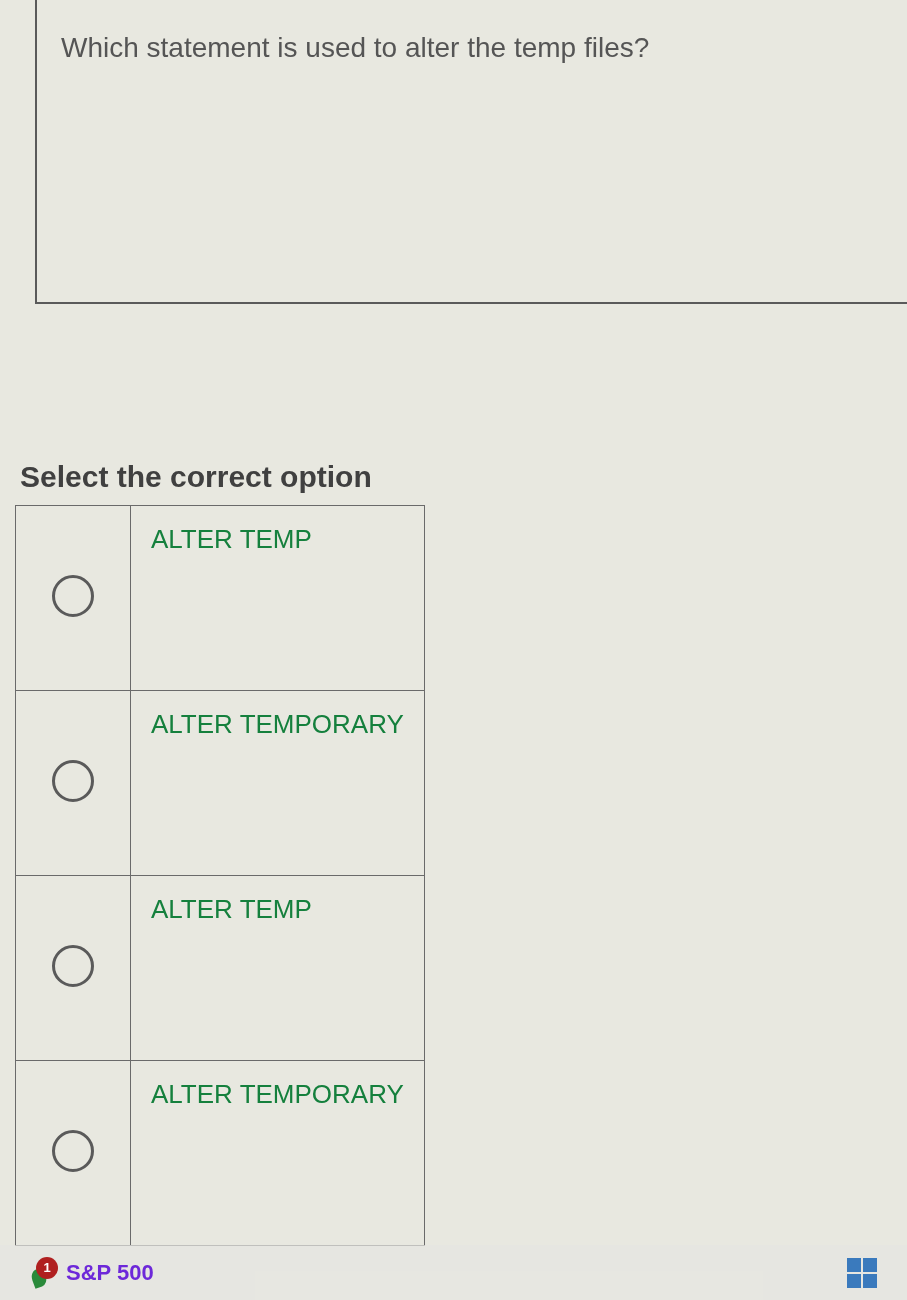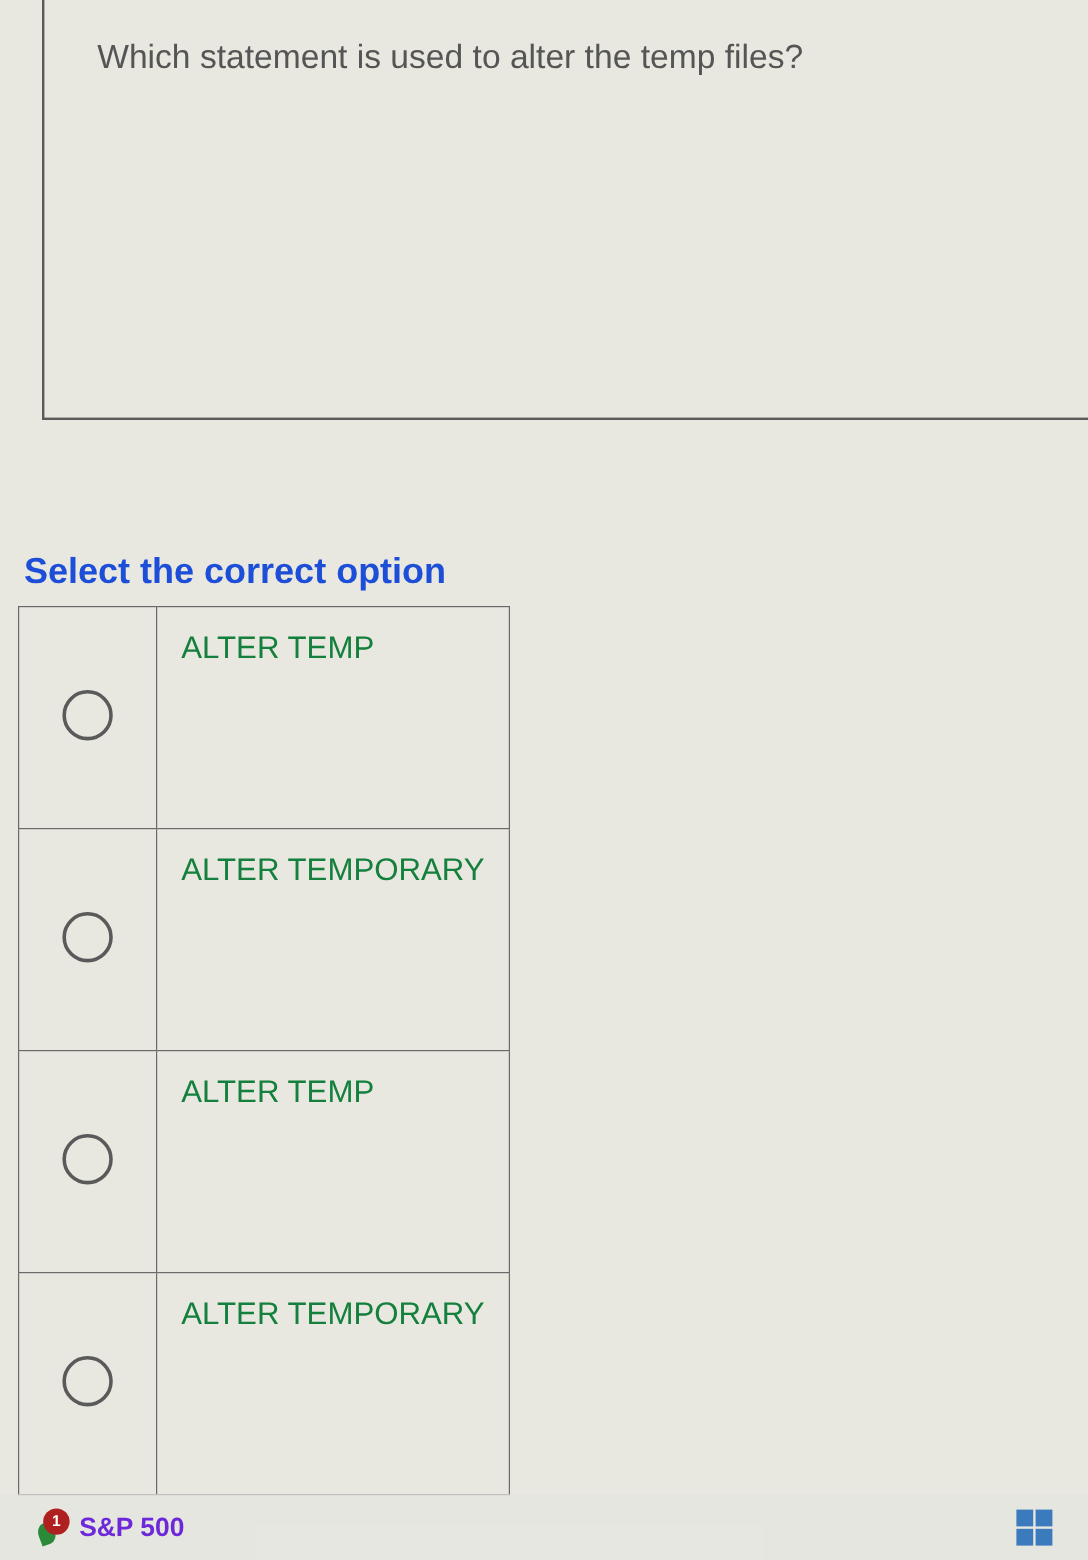--- a/index.html
+++ b/index.html
@@ -13,39 +13,39 @@
       font-family: Arial, Helvetica, sans-serif;
       background: #e8e8e0;
       position: relative;
       overflow: hidden;
     }
     .question-box {
       position: absolute;
       top: 0;
       left: 35px;
       right: 0;
-      height: 350px;
+      height: 304px;
       border: 2px solid #5a5a5a;
       border-top: none;
       border-right: none;
-      padding: 28px 44px;
+      padding: 28px 24px;
     }
     .question-text {
       font-size: 28px;
       color: #555;
       font-weight: 400;
       line-height: 1.4;
     }
     .prompt-text {
       position: absolute;
       top: 460px;
       left: 20px;
       font-size: 30px;
       font-weight: 700;
-      color: #1d4ed8;
+      color: #404040;
     }
     .options-table {
       position: absolute;
       top: 505px;
       left: 15px;
       right: 0;
       border-collapse: collapse;
     }
     .option-row {
       border: 1.5px solid #6a6a6a;

